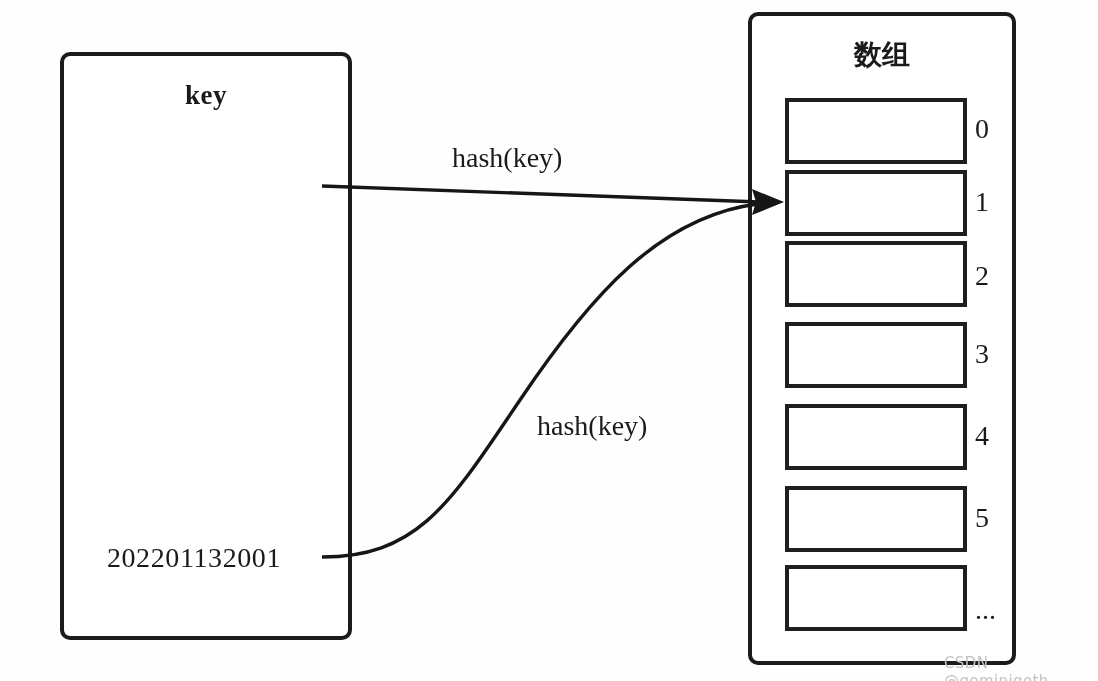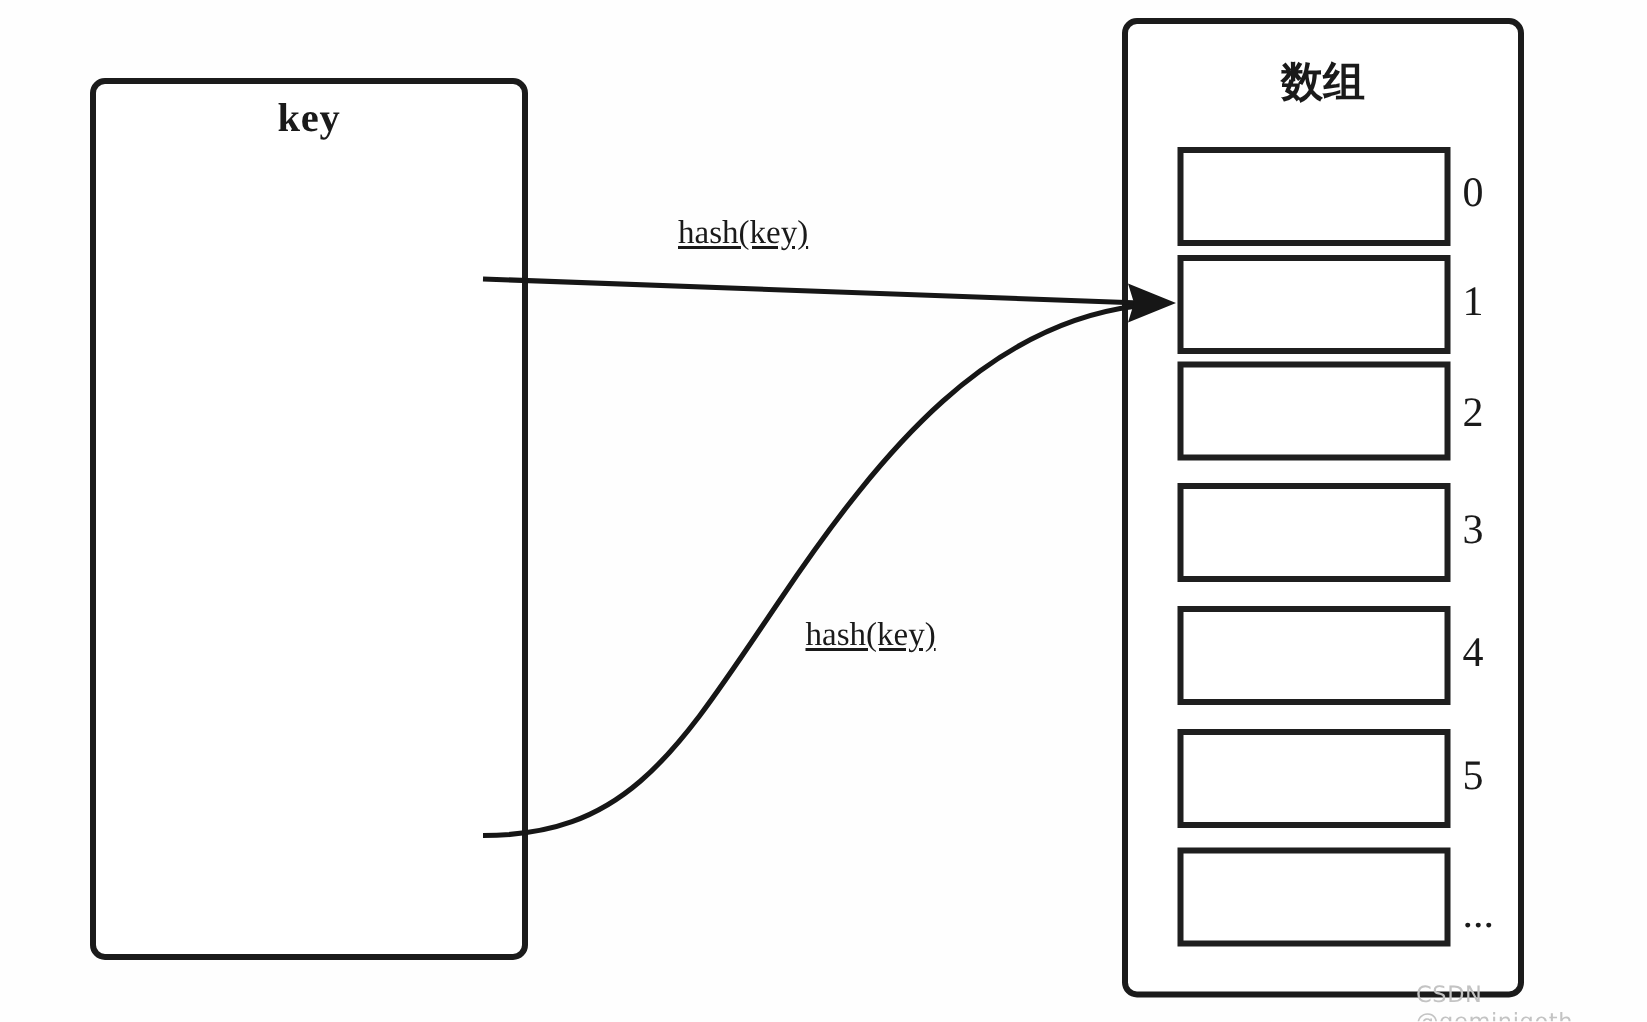--- a/index.html
+++ b/index.html
@@ -27,21 +27,21 @@
     width: 292px;
     height: 588px;
     border: 4px solid #1b1b1b;
     border-radius: 10px;
     background: #ffffff;
     box-sizing: border-box;
   }
   #key-title {
     position: absolute;
     left: 60px;
-    top: 63px;
+    top: 80px;
     width: 292px;
     text-align: center;
     font-size: 27px;
     font-weight: 700;
     letter-spacing: 0.5px;
   }
   .key-value {
     position: absolute;
     width: 292px;
     left: 48px;
@@ -103,23 +103,22 @@
   }
   .arrow-path {
     fill: none;
     stroke: #161616;
     stroke-width: 3.4;
   }
   .arrow-head { fill: #161616; }
 
   .arrow-label {
     position: absolute;
-    font-size: 22px;
+    font-size: 28px;
     white-space: nowrap;
-    text-decoration: underline;
   }
   #arrow-label-0 { left: 452px; top: 142px; }
   #arrow-label-1 { left: 537px; top: 410px; }
 
   
   #watermark {
     position: absolute;
     left: 944px;
     top: 654px;
     font-size: 15px;
@@ -128,20 +127,21 @@
     letter-spacing: 0.4px;
   }
 </style>
 </head>
 <body>
 
 <div id="stage">
 
   <div id="key-box"></div>
   <div id="key-title">key</div>
+  <div class="key-value" id="key-value-1">202201132001</div>
 
   <div id="array-box"></div>
   <div id="array-title">数组</div>
 
   <div class="array-cell" id="cell-0" style="top:98px;height:66px;"></div>
   <div class="array-index" id="index-0" style="top:115px;">0</div>
 
   <div class="array-cell" id="cell-1" style="top:170px;height:66px;"></div>
   <div class="array-index" id="index-1" style="top:188px;">1</div>
 

